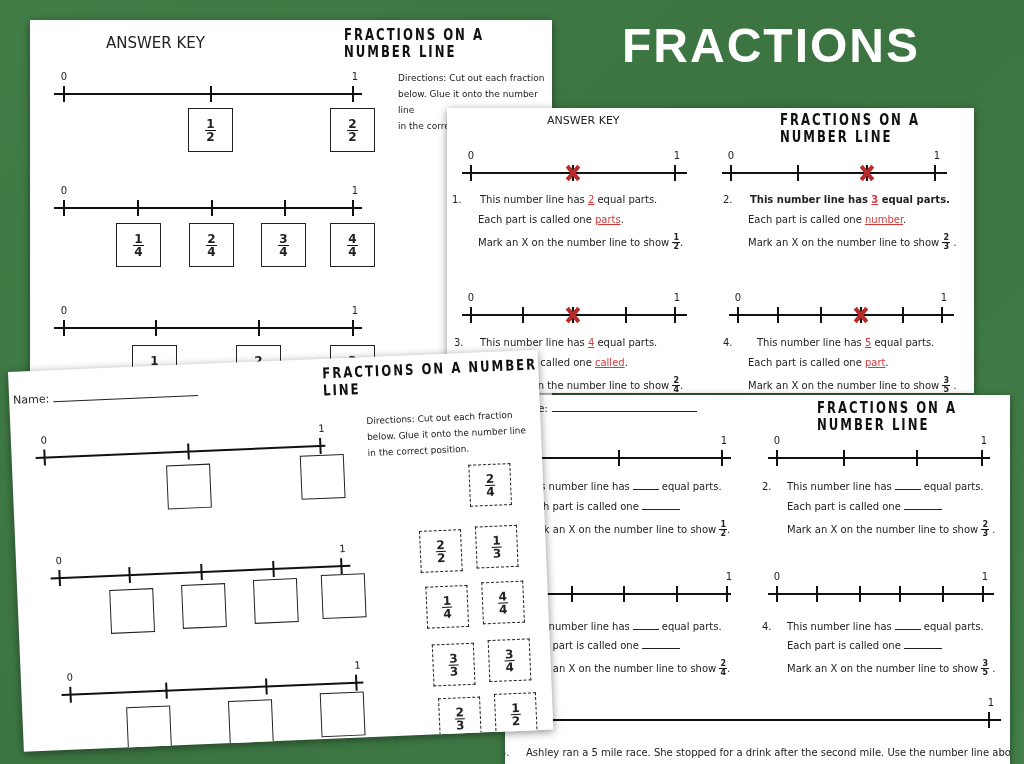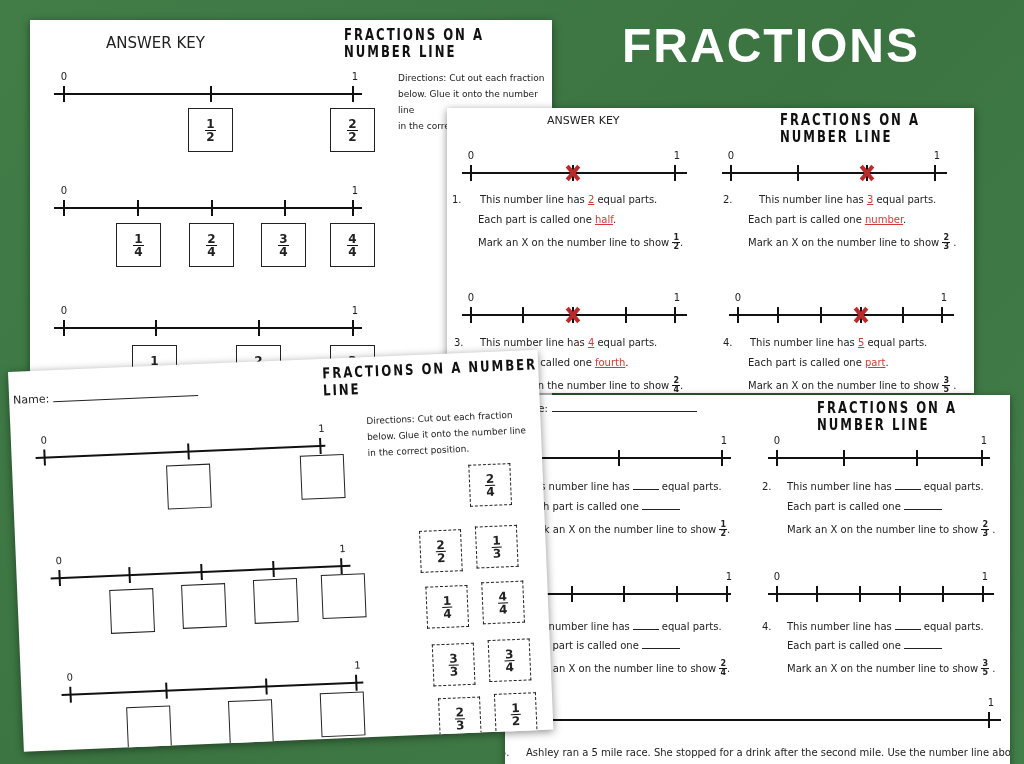--- a/index.html
+++ b/index.html
@@ -168,29 +168,29 @@
     <div class="tick" style="left:75px;"></div>
     <div class="tick" style="left:144px;"></div>
     <div class="xmark" style="left:145px;"></div>
     <div class="tick" style="left:212px;"></div>
       <span class="lbl" style="left:214px;">1</span>
   </div>
 
   <div>
     <div class="txt" style="left:5px;top:86px;">1.</div>
     <div class="txt" style="left:33px;top:86px;"><span>This number line has </span><span class="red">2</span><span> equal parts.</span></div>
-    <div class="txt" style="left:31px;top:106px;"><span>Each part is called one </span><span class="red">half</span>.</div>
+    <div class="txt" style="left:31px;top:106px;"><span>Each part is called one </span><span class="red">parts</span>.</div>
     <div class="txt" style="left:31px;top:126px;"><span>Mark an X on the number line to show </span><span class="frac sm">
           <span class="num">1</span>
           <span>2</span>
         </span>.</div>
   </div>
   <div>
     <div class="txt" style="left:276px;top:86px;">2.</div>
-    <div class="txt" style="left:312px;top:86px;"><span>This number line has </span><span class="red">3</span><span> equal parts.</span></div>
+    <div class="txt" style="left:303px;top:86px;font-weight:bold;"><span>This number line has </span><span class="red">3</span><span> equal parts.</span></div>
     <div class="txt" style="left:301px;top:106px;"><span>Each part is called one </span><span class="red">number</span>.</div>
     <div class="txt" style="left:301px;top:126px;"><span>Mark an X on the number line to show </span><span class="frac sm">
           <span class="num">2</span>
           <span>3</span>
         </span> .</div>
   </div>
 
   <div class="nl" style="left:15px;top:206px;width:225px;">
     <div class="tick" style="left:8px;"></div>
       <span class="lbl" style="left:8px;">0</span>
@@ -210,29 +210,29 @@
     <div class="tick" style="left:131px;"></div>
     <div class="xmark" style="left:132px;"></div>
     <div class="tick" style="left:173px;"></div>
     <div class="tick" style="left:212px;"></div>
       <span class="lbl" style="left:214px;">1</span>
   </div>
 
   <div>
     <div class="txt" style="left:7px;top:229px;">3.</div>
     <div class="txt" style="left:33px;top:229px;"><span>This number line has </span><span class="red">4</span><span> equal parts.</span></div>
-    <div class="txt" style="left:31px;top:249px;"><span>Each part is called one </span><span class="red">fourth</span>.</div>
+    <div class="txt" style="left:31px;top:249px;"><span>Each part is called one </span><span class="red">called</span>.</div>
     <div class="txt" style="left:31px;top:269px;"><span>Mark an X on the number line to show </span><span class="frac sm">
           <span class="num">2</span>
           <span>4</span>
         </span>.</div>
   </div>
   <div>
     <div class="txt" style="left:276px;top:229px;">4.</div>
-    <div class="txt" style="left:303px;top:229px;"><span>This number line has </span><span class="red">5</span><span> equal parts.</span></div>
+    <div class="txt" style="left:310px;top:229px;"><span>This number line has </span><span class="red">5</span><span> equal parts.</span></div>
     <div class="txt" style="left:301px;top:249px;"><span>Each part is called one </span><span class="red">part</span>.</div>
     <div class="txt" style="left:301px;top:269px;"><span>Mark an X on the number line to show </span><span class="frac sm">
           <span class="num">3</span>
           <span>5</span>
         </span> .</div>
   </div>
 </div>
 
 <div class="sheet" style="left:505px;top:395px;width:505px;height:380px;">
   <div class="txt" style="left:10px;top:8px;font-size:10px;"><span>Name:</span><span class="nameline"></span></div>

